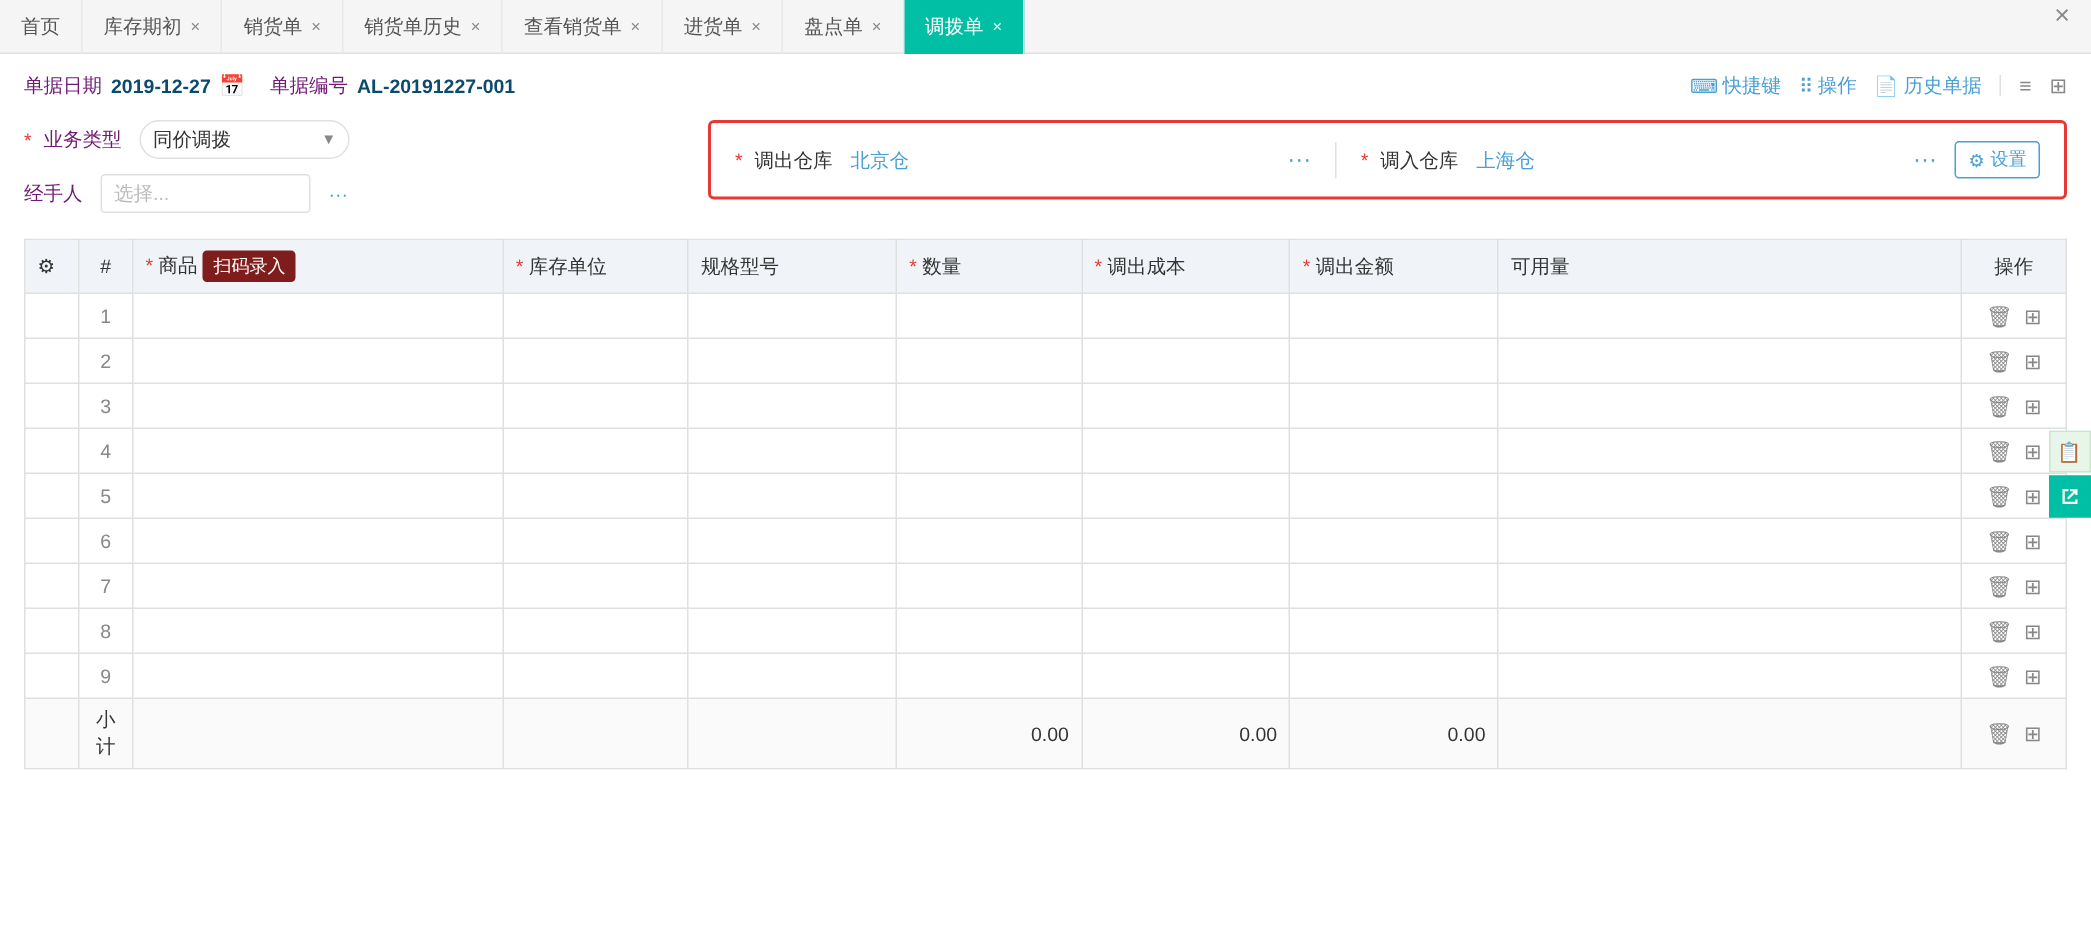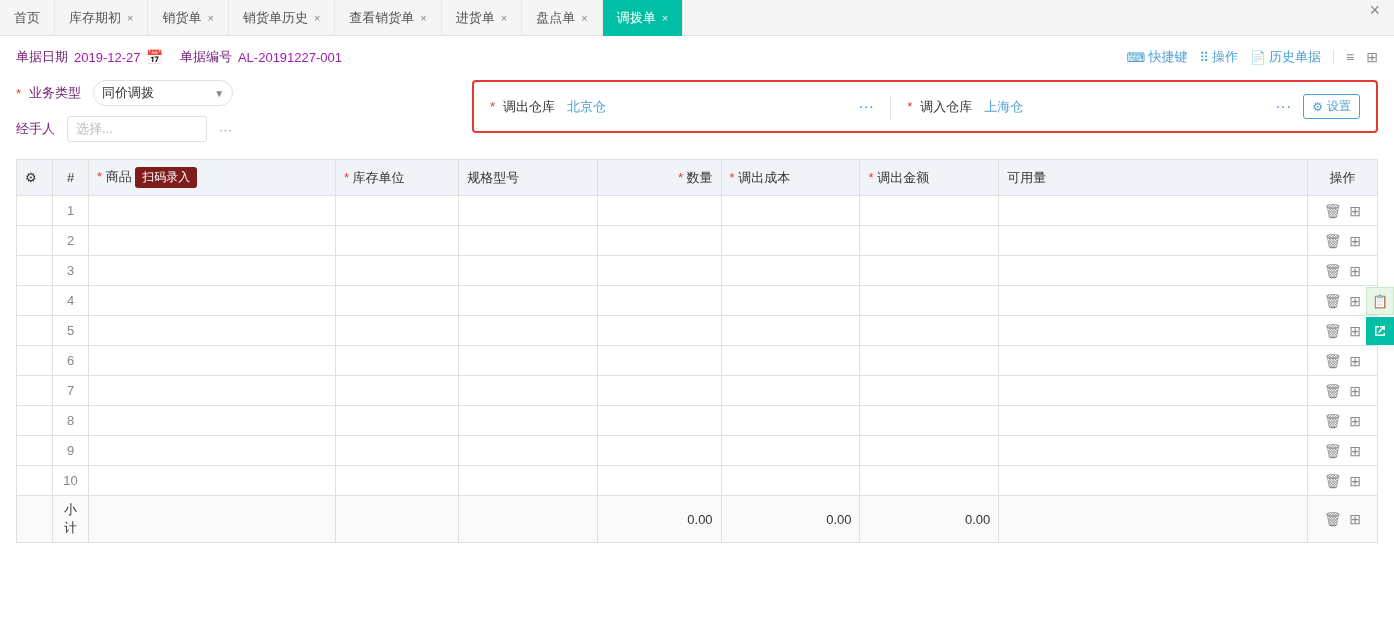--- a/index.html
+++ b/index.html
@@ -63,21 +63,21 @@
       align-items: center;
       gap: 16px;
     }
     .form-field {
       display: flex;
       align-items: center;
       gap: 6px;
       font-size: 13px;
     }
     .form-field-label { color: #701a75; }
-    .form-field-value { color: #a21caf; font-weight: 400; }
+    .form-field-value { color: #0c4a6e; font-weight: 700; }
     .calendar-icon {
       color: #4CAF50;
       cursor: pointer;
       font-size: 14px;
     }
     .form-header-actions {
       margin-left: auto;
       display: flex;
       align-items: center;
       gap: 12px;
@@ -379,21 +379,21 @@
             <span>商品</span>
             <button class="scan-btn">扫码录入</button>
           </th>
           <th style="min-width:80px;">
             <span class="required">*</span>
             <span>库存单位</span>
           </th>
           <th style="min-width:90px;">
             <span>规格型号</span>
           </th>
-          <th style="min-width:80px;text-align:right;">
+          <th style="min-width:80px;">
             <span class="required">*</span>
             <span>数量</span>
           </th>
           <th style="min-width:90px;">
             <span class="required">*</span>
             <span>调出成本</span>
           </th>
           <th style="min-width:90px;">
             <span class="required">*</span>
             <span>调出金额</span>
@@ -524,35 +524,20 @@
       <td></td>
       <td></td>
       <td class="op-col">
         <span class="icon-btn">🗑</span>
         <span class="icon-btn">⊞</span>
       </td>
     </tr>
           <tr>
       <td class="num-col"></td>
       <td class="num-col">9</td>
-      <td></td>
-      <td></td>
-      <td></td>
-      <td></td>
-      <td></td>
-      <td></td>
-      <td></td>
-      <td class="op-col">
-        <span class="icon-btn">🗑</span>
-        <span class="icon-btn">⊞</span>
-      </td>
-    </tr>
-          <tr>
-      <td class="num-col"></td>
-      <td class="num-col">10</td>
       <td></td>
       <td></td>
       <td></td>
       <td></td>
       <td></td>
       <td></td>
       <td></td>
       <td class="op-col">
         <span class="icon-btn">🗑</span>
         <span class="icon-btn">⊞</span>

